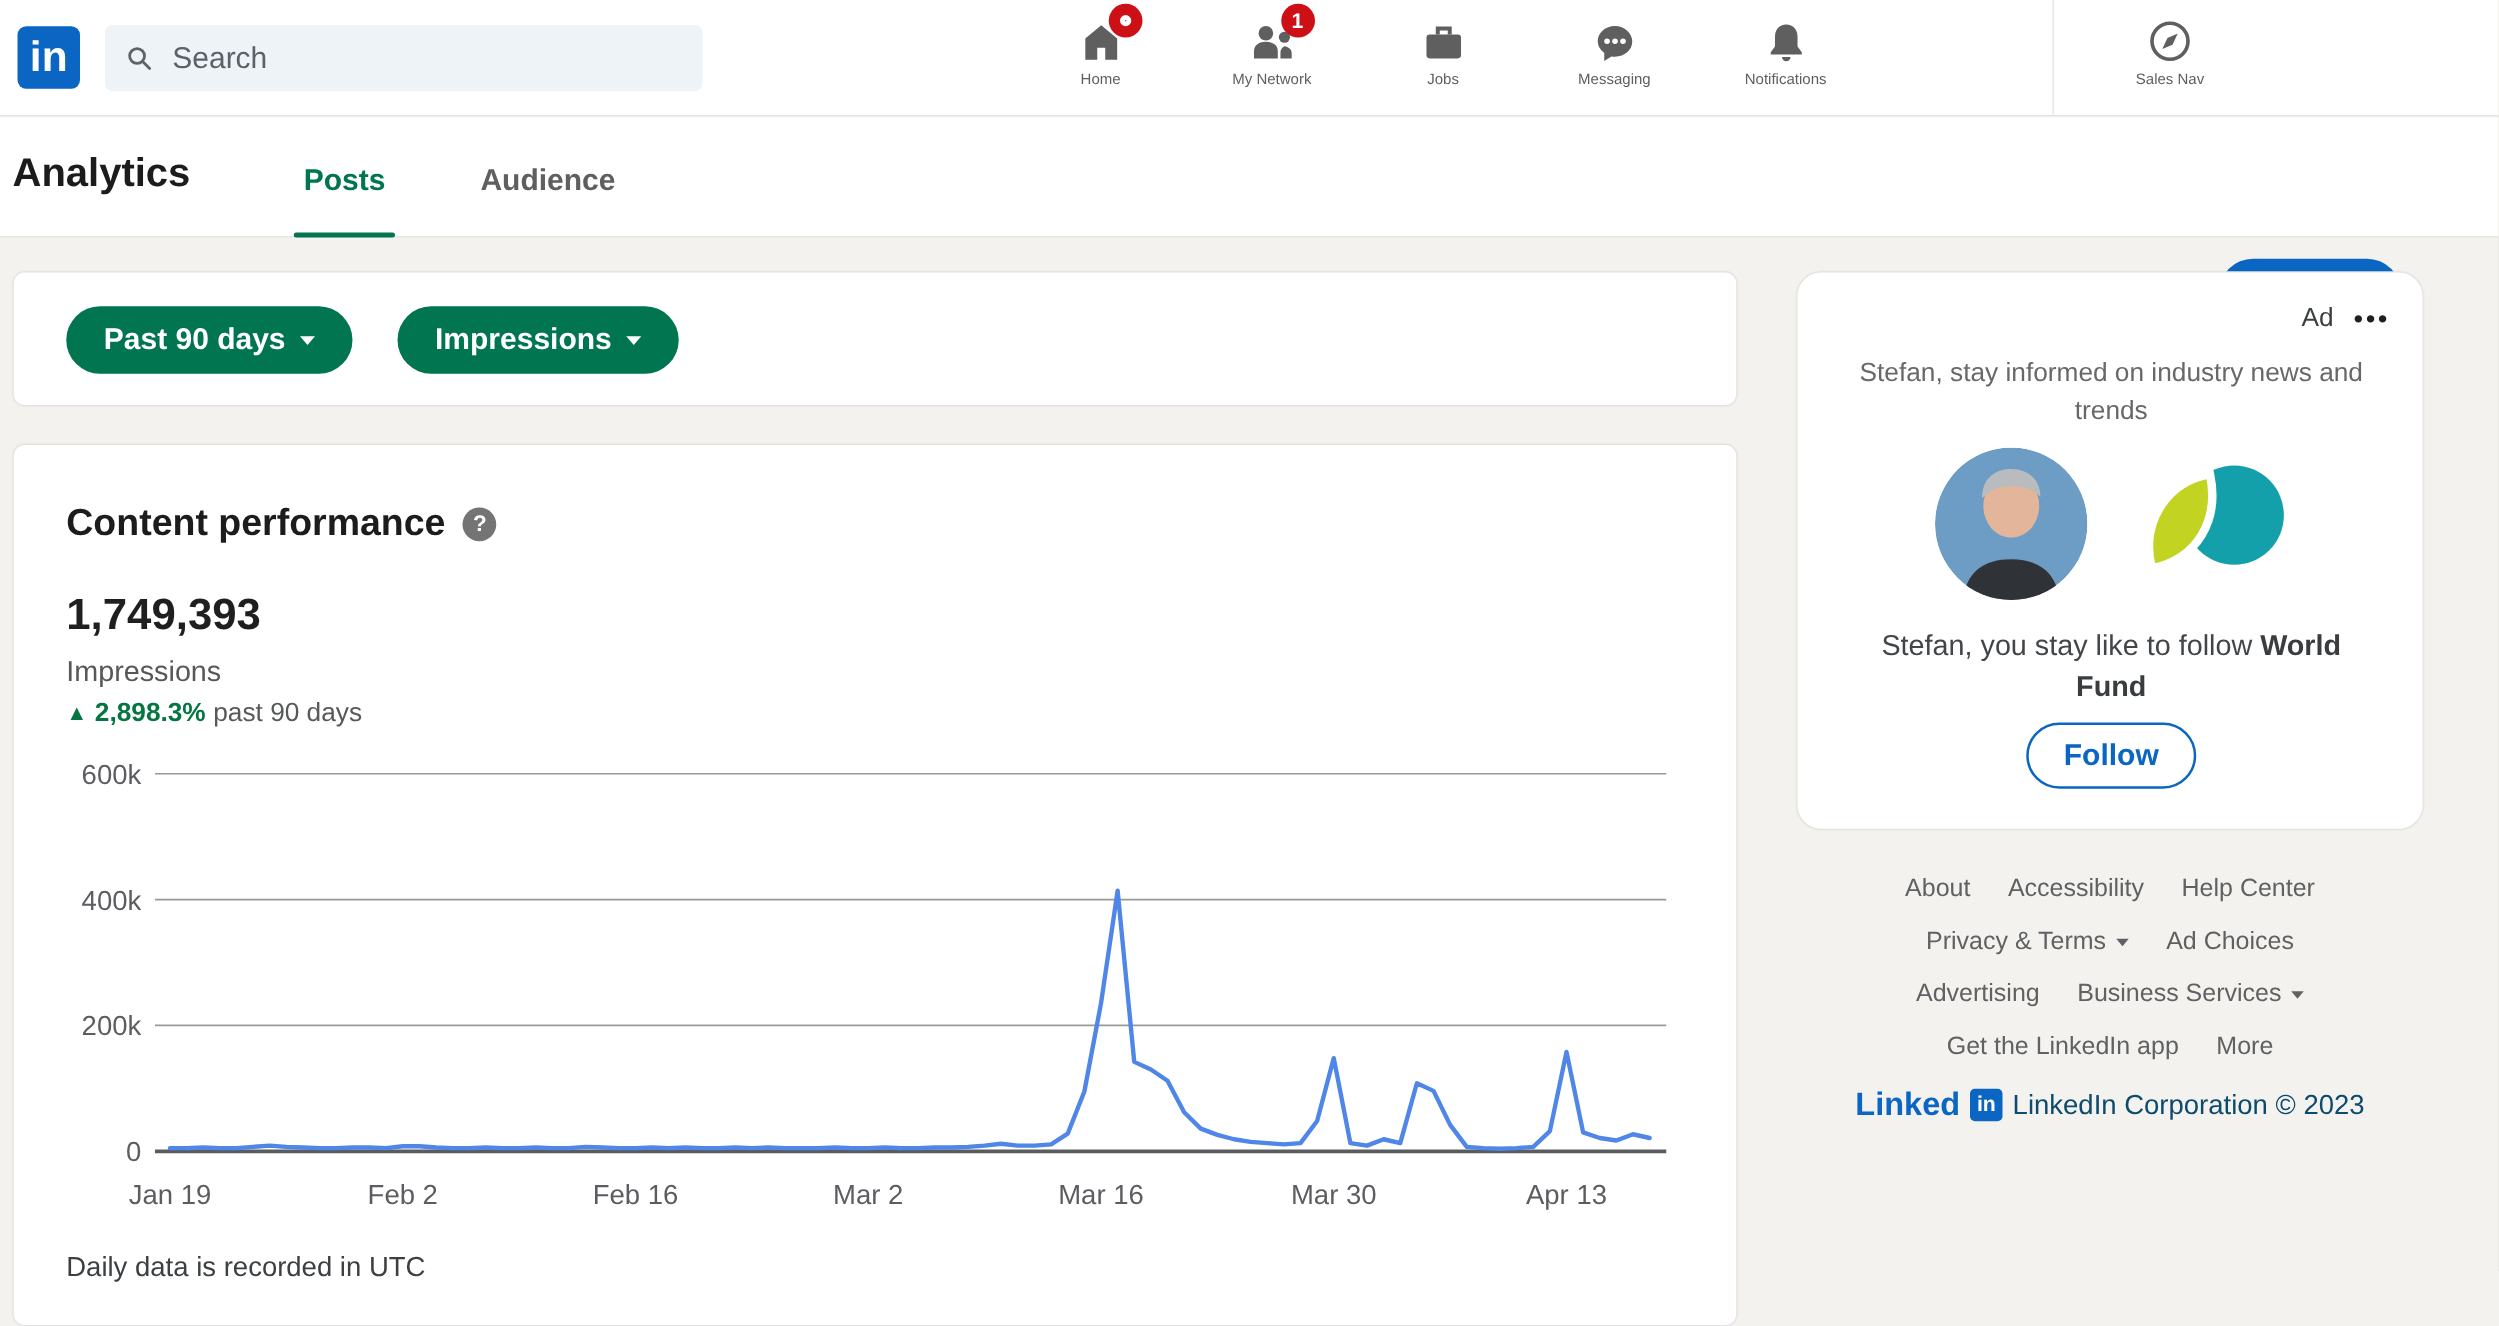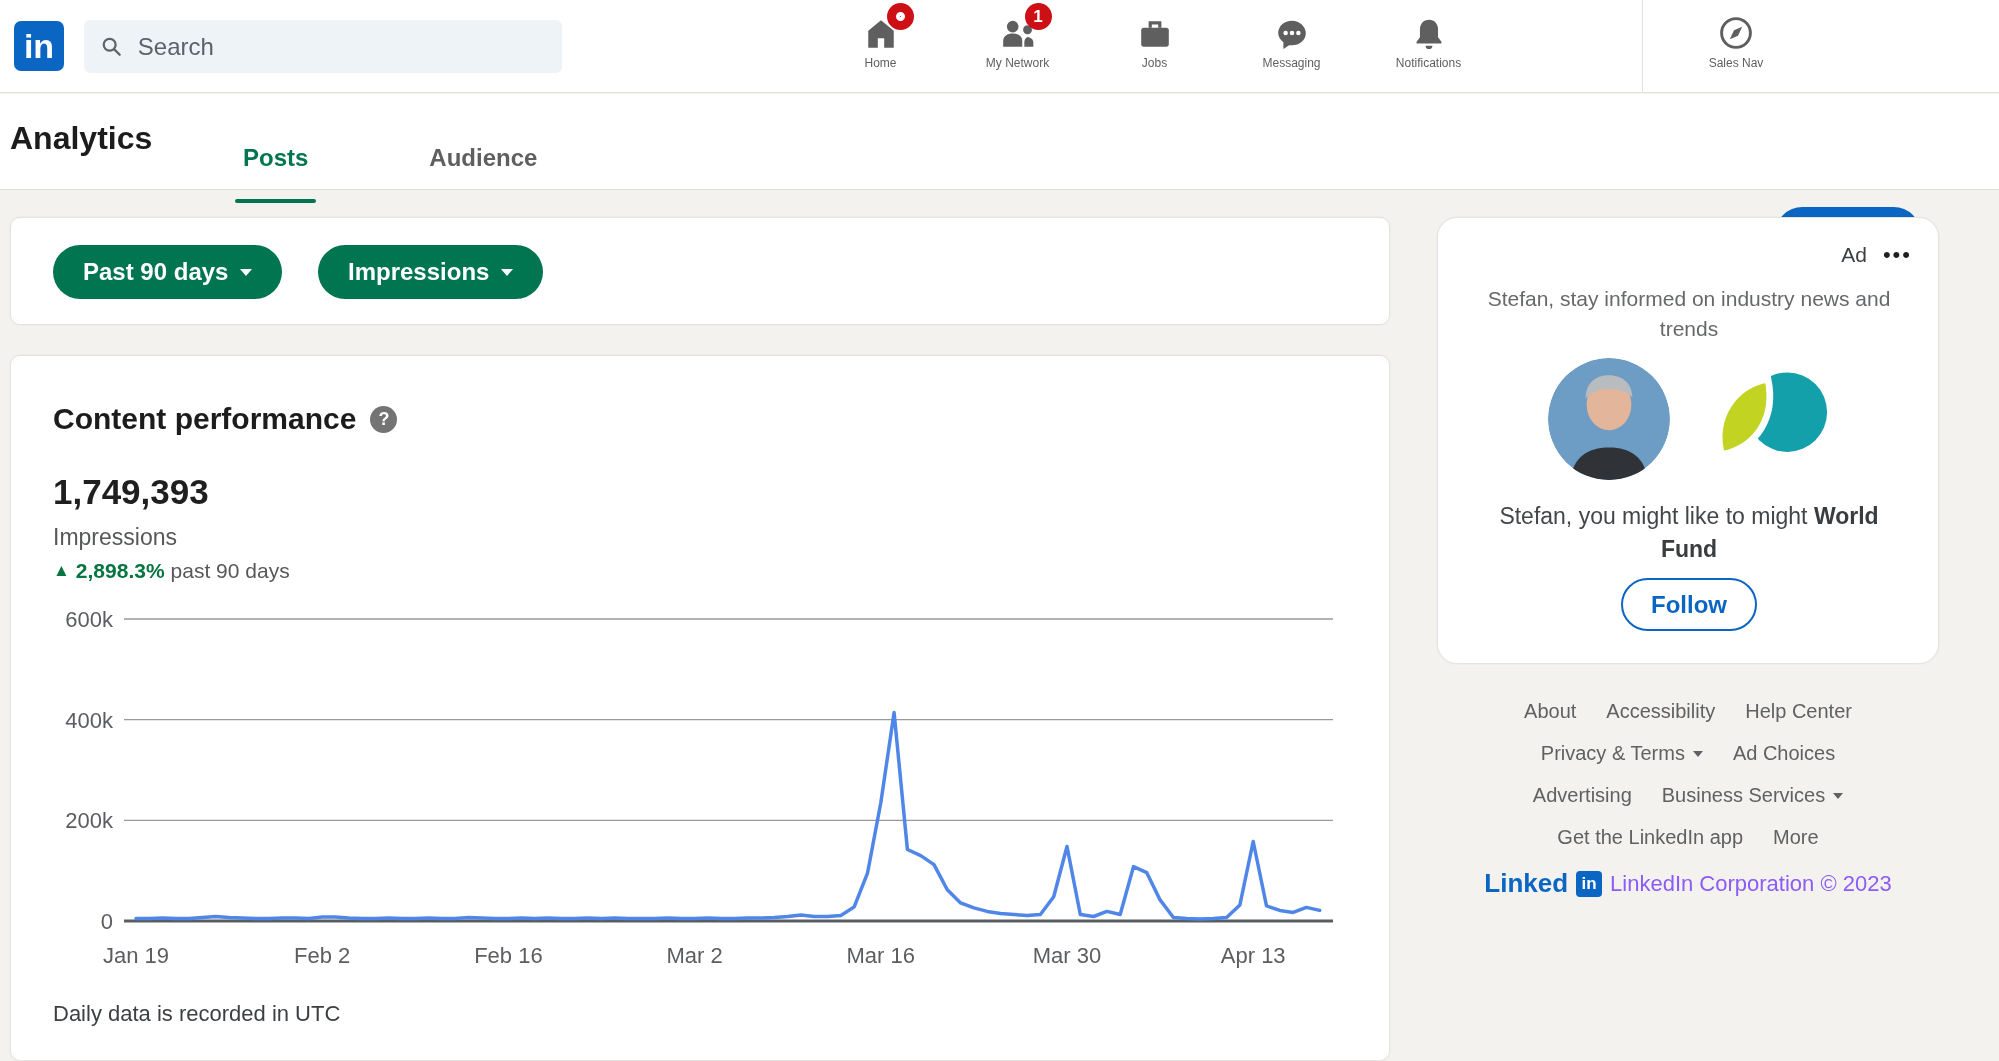--- a/index.html
+++ b/index.html
@@ -34,21 +34,21 @@
   .nav-divider { position:absolute; left:1642px; top:0; width:1px; height:93px; background:#e4e2de; }
   .nav-biz { position:absolute; left:1652px; top:11px; display:flex; }
   .nav-item.wide { width:168px; }
   .caret { display:inline-block; width:0; height:0; border-left:6px solid transparent;
            border-right:6px solid transparent; border-top:7px solid currentColor; }
 
   
   .pagehead { position:absolute; left:0; top:94px; width:1999px; height:96px; background:#ffffff;
               border-bottom:1px solid #e0ded9;padding-left:44px; }
   .pagehead h1 { position:absolute; left:10px; top:26px; font-size:32px; font-weight:bold; color:#1c1c1c; }
-  .tabs { position:absolute; left:205px; top:16px; height:96px; display:flex;gap:45px; }
+  .tabs { position:absolute; left:205px; top:3px; height:96px; display:flex; }
   .tab { height:96px; display:flex; align-items:center; padding:0 38px; font-size:24px; font-weight:bold;
          color:#5f5f5f; position:relative; cursor:pointer; }
   .tab.active { color:#01754f; }
   .tab.active::after { content:""; position:absolute; left:30px; right:30px; bottom:3px; height:4px;
                        background:#01754f; border-radius:2px; }
   .export-btn { position:absolute; left:1775px; top:113px; width:146px; height:55px; background:#0a66c2;
                 border:none; border-radius:28px; color:#fff; font-size:25px; font-weight:bold;
                 display:flex; align-items:center; justify-content:center; gap:10px; cursor:pointer;
                 font-family:"Liberation Sans", sans-serif; }
 
@@ -96,21 +96,21 @@
   
   .rail-footer { position:absolute; left:1437px; top:700px; width:502px; }
   .f-row { display:flex; justify-content:center; gap:30px; margin-bottom:19px; }
   .f-link { font-size:20px; color:#5f6163; cursor:pointer; display:flex; align-items:center; gap:8px;
             white-space:nowrap; }
   .f-link .caret { border-top-width:6px; border-left-width:5px; border-right-width:5px; }
   .f-logo-row { display:flex; align-items:center; justify-content:center; gap:8px; }
   .f-logo-text { color:#0a66c2; font-weight:bold; font-size:26px; }
   .f-logo-sq { width:26px; height:26px; background:#0a66c2; border-radius:4px; color:#fff; font-size:17px;
                font-weight:bold; display:flex; align-items:center; justify-content:center; }
-  .f-copy { font-size:22px; color:#8b5cf6; }
+  .f-copy { font-size:22px; color:#0c4a6e; }
 </style>
 </head>
 <body>
 
 <div class="page">
 
   <div class="topnav">
     <div class="brand">
       <span>in</span>
     </div>
@@ -267,21 +267,21 @@
         </svg>
       </span>
       <span>
         <svg width="126" height="110" viewBox="0 0 130 110">
           <circle cx="86" cy="50" r="41" fill="#14a0ab"></circle>
           <path d="M18 94C8 54 32 22 66 16c8 38-10 70-48 78Z" fill="#c2d322" stroke="#ffffff" stroke-width="7"></path>
         </svg>
       </span>
     </div>
     <div class="ad-follow-text">
-      <span>Stefan, you might like to might </span><b>World Fund</b>
+      <span>Stefan, you stay like to follow </span><b>World Fund</b>
     </div>
     <button class="follow-btn">Follow</button>
   </div>
 
   <div class="rail-footer">
     <div class="f-row">
       <span class="f-link">About</span>
       <span class="f-link">Accessibility</span>
       <span class="f-link">Help Center</span>
     </div>

